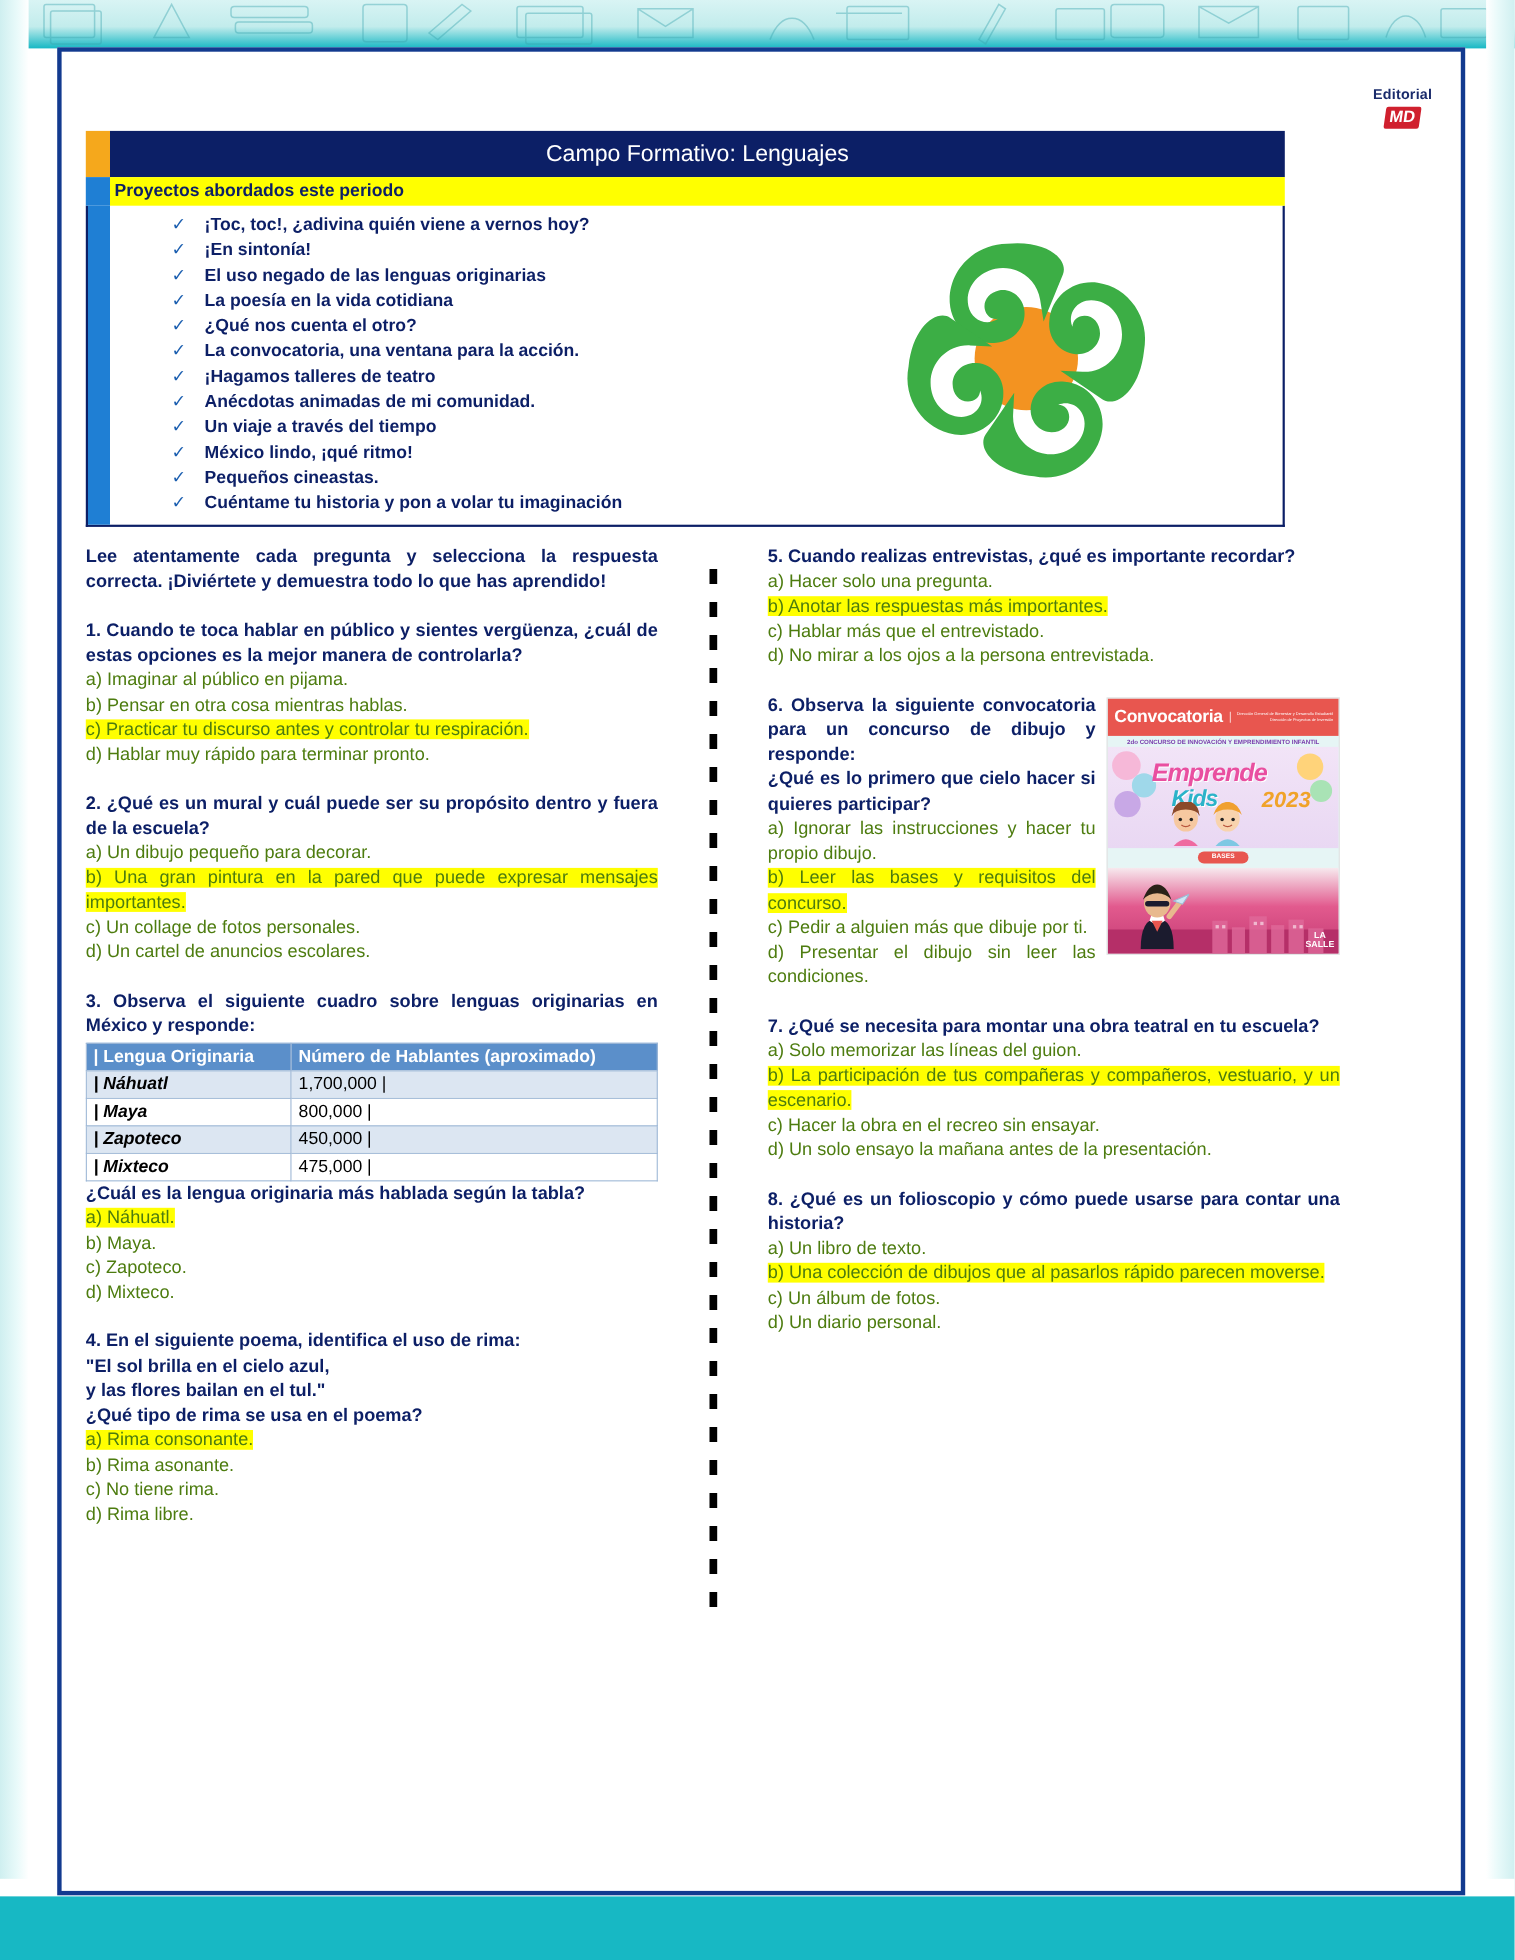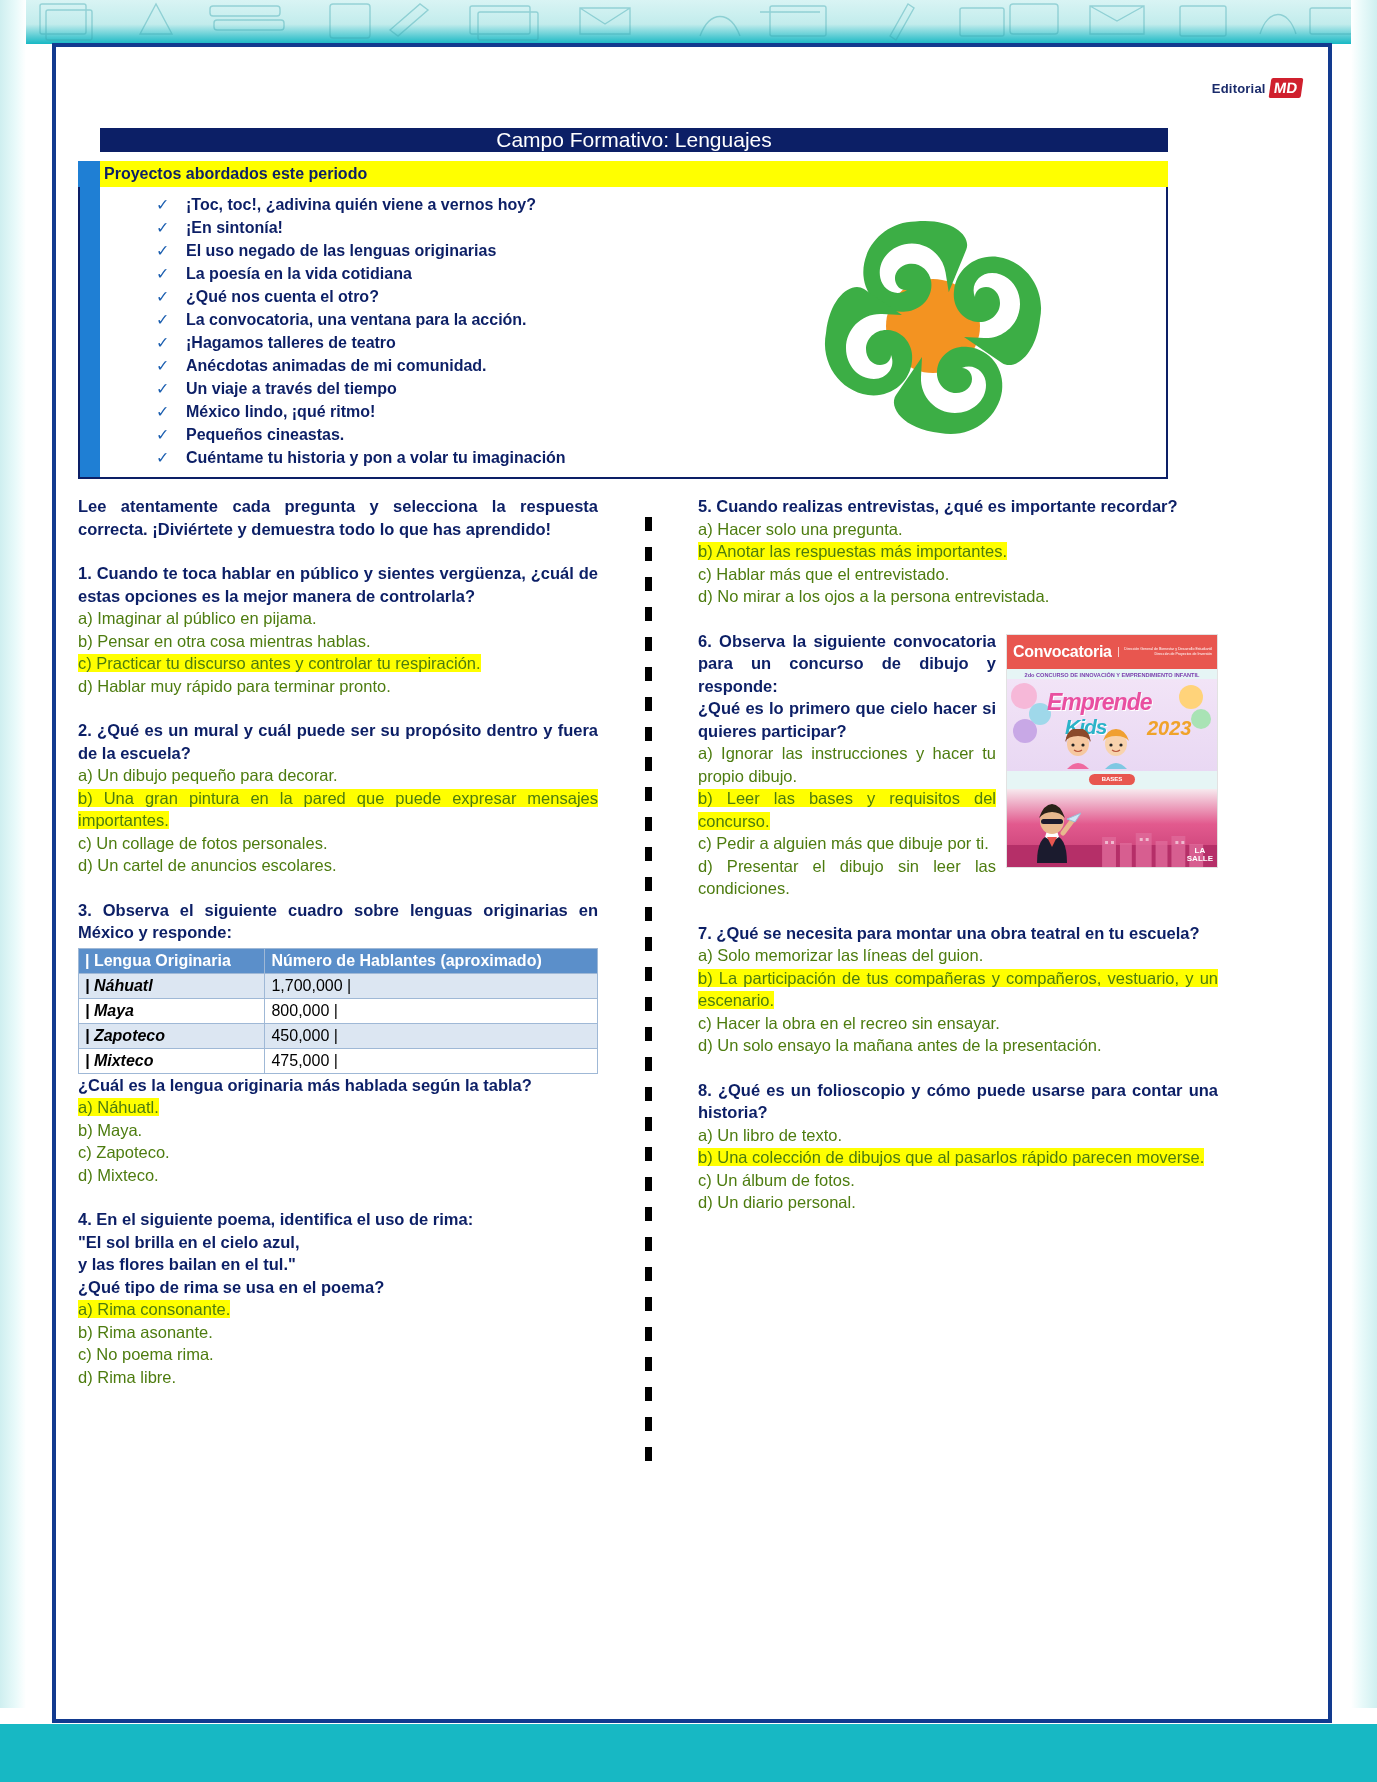--- a/index.html
+++ b/index.html
@@ -56,21 +56,21 @@
     left: 52px; top: 43px;
     width: 1280px; height: 1680px;
     border: 4px solid #123a8f;
     background: #ffffff;
   }
 
   
   .editorial-logo {
     position: absolute;
     right: 26px; top: 31px;
-    display: flex; align-items: center; gap: 4px;
+    display: flex; align-items: center; gap: 4px; flex-direction: column;
   }
   .editorial-logo .txt {
     font-size: 13px; font-weight: bold; color: #1a2b6b;
     letter-spacing: .2px;
   }
   .editorial-logo .md {
     display:inline-block;
     background: #d0202e;
     color:#fff;
     font-size: 15px; font-weight: bold;
@@ -78,21 +78,21 @@
     border-radius: 2px;
     transform: skewX(-8deg);
   }
 
   
   .header-wrap {
     position: absolute;
     left: 22px; top: 72px;
     width: 1090px;
   }
-  .header-title-row { display: flex; height: 42px; align-items: center; }
+  .header-title-row { display: flex; height: 42px; }
   .hdr-swatch-orange { width: 22px; background: #f5a81c; }
   .hdr-title {
     flex: 1;
     background: #0c1f66;
     color: #ffffff;
     font-size: 21px;
     display: flex; align-items: center; justify-content: center;
   }
   .subhdr-row { display: flex; height: 26px; }
   .hdr-swatch-blue { width: 22px; background: #1f7fd4; }
@@ -487,21 +487,21 @@
               <div class="opt"><span>c) Zapoteco.</span></div>
               <div class="opt"><span>d) Mixteco.</span></div>
             </div>
             <div class="q-block">
               <div class="q-text">4. En el siguiente poema, identifica el uso de rima:</div>
               <div class="poem">"El sol brilla en el cielo azul,</div>
               <div class="poem">y las flores bailan en el tul."</div>
               <div class="q-text">¿Qué tipo de rima se usa en el poema?</div>
               <div class="opt"><span class="hl">a) Rima consonante.</span></div>
               <div class="opt"><span>b) Rima asonante.</span></div>
-              <div class="opt"><span>c) No poema rima.</span></div>
+              <div class="opt"><span>c) No tiene rima.</span></div>
               <div class="opt"><span>d) Rima libre.</span></div>
             </div>
           </div>
       </div>
 
       <div class="divider">
         <div class="dashline"></div>
       </div>
 
       <div class="col col-right">

